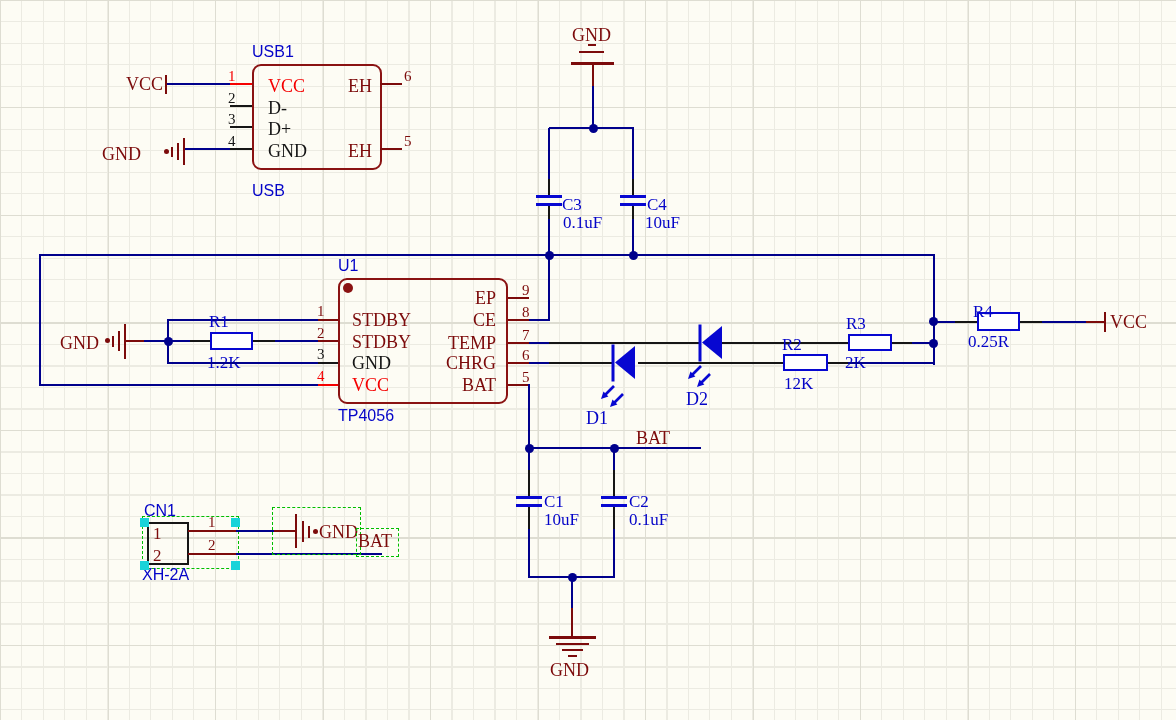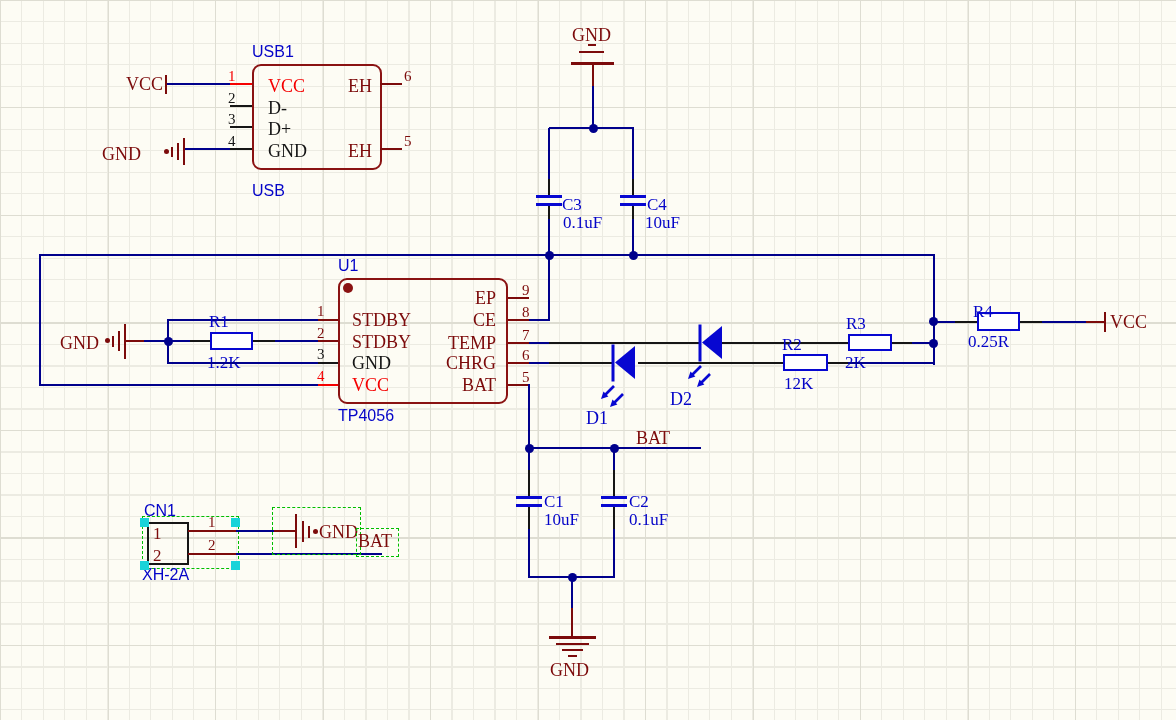--- a/index.html
+++ b/index.html
@@ -195,21 +195,21 @@
   <span class="lbl tblue" style="left:586px;top:409px">D1</span>
 
   <svg style="position:absolute;left:670px;top:320px" width="56" height="78" viewBox="0 0 56 78">
     <rect x="28.5" y="4.5" width="3" height="37" fill="#0707D1"></rect>
     <polygon points="52,6 52,39 32,22.5" fill="#0707D1"></polygon>
     <line x1="31" y1="46" x2="21" y2="56" stroke="#0707D1" stroke-width="2.6"></line>
     <polygon points="18,59 25.4,56.5 20.5,51.6" fill="#0707D1"></polygon>
     <line x1="40" y1="54" x2="30" y2="64" stroke="#0707D1" stroke-width="2.6"></line>
     <polygon points="27,67 34.4,64.5 29.5,59.6" fill="#0707D1"></polygon>
   </svg>
-  <span class="lbl tblue" style="left:670px;top:390px">D2</span>
+  <span class="lbl tblue" style="left:686px;top:390px">D2</span>
 
   <div class="wh cblue" style="left:935px;top:321px;width:20px"></div>
   <div class="wh cblk" style="left:955px;top:321px;width:22px"></div>
   <div class="rbox" style="left:977px;top:312px;width:39px;height:15px"></div>
   <div class="wh cblk" style="left:1020px;top:321px;width:22px"></div>
   <div class="wh cblue" style="left:1042px;top:321px;width:44px"></div>
   <div class="wh cmar" style="left:1086px;top:321px;width:19px"></div>
   <div class="wv cmar" style="left:1104px;top:312px;height:20px"></div>
   <span class="lbl tmar" style="left:1110px;top:313px">VCC</span>
   <span class="lbl val tblue" style="left:973px;top:303px">R4</span>

